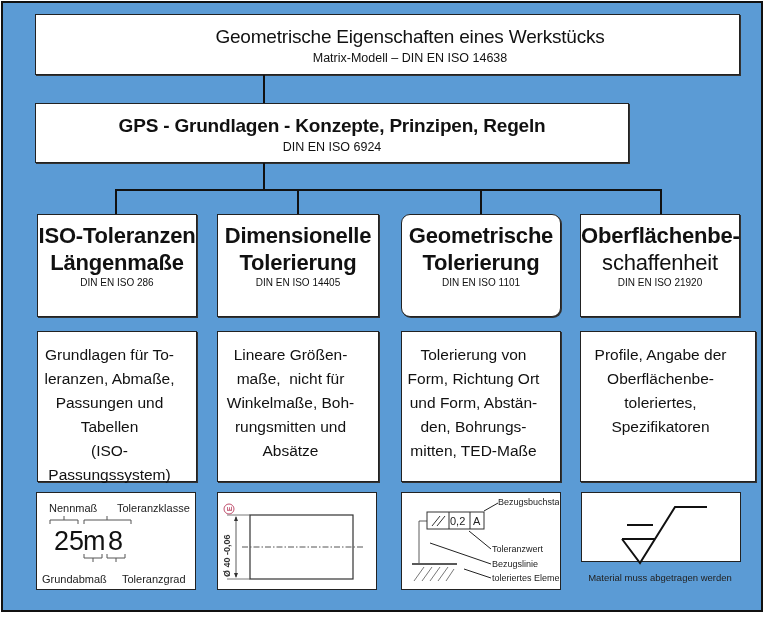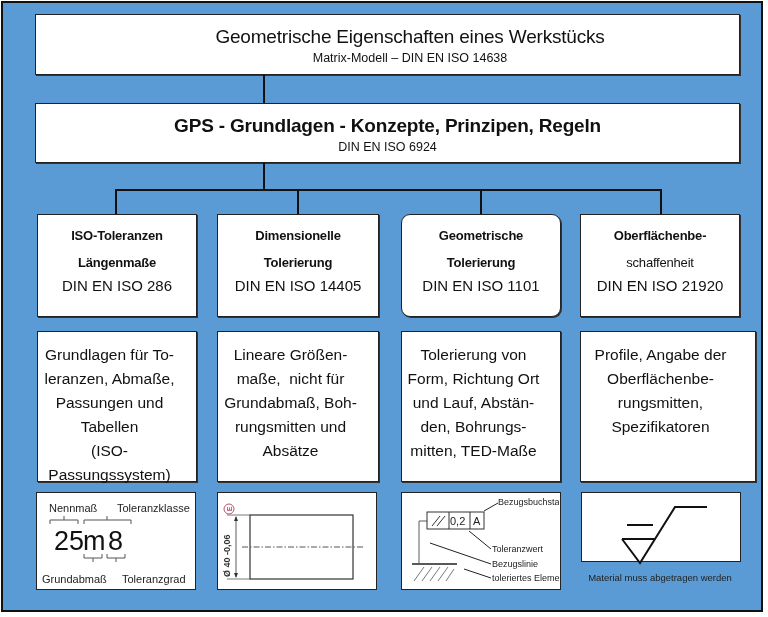--- a/index.html
+++ b/index.html
@@ -14,39 +14,39 @@
     }
     .box {
       position: absolute; background: #fff; border: 1.5px solid #222;
       box-sizing: border-box; text-align: center; color: #111;
       box-shadow: 1px 1px 0 #333;
     }
     .line { position: absolute; background: #111; }
     .t-title { font-size: 19px; margin-top: 11px; letter-spacing: -0.2px; }
     .t-sub { font-size: 12.5px; margin-top: 3px; }
     .t-gps { font-size: 19px; font-weight: bold; margin-top: 11px; letter-spacing: -0.2px; }
-    .col-title { font-size: 13px; font-weight: bold; line-height: 27px; margin-top: 7px; letter-spacing: -0.2px; }
-    .col-sub { font-size: 15px; margin-top: 1px; }
+    .col-title { font-size: 22px; font-weight: bold; line-height: 27px; margin-top: 7px; letter-spacing: -0.2px; }
+    .col-sub { font-size: 10px; margin-top: 1px; }
     .desc { font-size: 15.5px; line-height: 24px; padding: 11px 19px 0 4px; }
     .desc span { display: block; }
     svg { display: block; }
   </style>
 </head>
 <body>
 
 <div class="frame"></div>
 
 <div class="box" style="left:35px; top:14px; width:705px; height:61px;padding-left:45px;">
   <div class="t-title">Geometrische Eigenschaften eines Werkstücks</div>
   <div class="t-sub">Matrix-Modell – DIN EN ISO 14638</div>
 </div>
 
 <div class="line" style="left:263px; top:75px; width:2px; height:28px;"></div>
 
-<div class="box" style="left:35px; top:103px; width:705px; height:60px;">
+<div class="box" style="left:35px; top:103px; width:594px; height:60px;">
   <div class="t-gps">GPS - Grundlagen - Konzepte, Prinzipen, Regeln</div>
   <div class="t-sub">DIN EN ISO 6924</div>
 </div>
 
 <div class="line" style="left:263px; top:163px; width:2px; height:27px;"></div>
 <div class="line" style="left:115px; top:189px; width:167px; height:2px;"></div>
 <div class="line" style="left:282px; top:189px; width:379px; height:2px;"></div>
 <div class="line" style="left:115px; top:189px; width:2px; height:26px;"></div>
 <div class="line" style="left:297px; top:189px; width:2px; height:26px;"></div>
 <div class="line" style="left:480px; top:189px; width:2px; height:26px;"></div>
@@ -85,35 +85,35 @@
   <span>Grundlagen für To-</span>
   <span>leranzen, Abmaße,</span>
   <span>Passungen und</span>
   <span>Tabellen</span>
   <span>(ISO-</span>
   <span>Passungssystem)</span>
 </div>
 <div class="box desc" style="left:217px; top:331px; width:162px; height:151px;">
   <span>Lineare Größen-</span>
   <span style="white-space:pre;">maße,  nicht für</span>
-  <span>Grundabmaß, Boh-</span>
+  <span>Winkelmaße, Boh-</span>
   <span>rungsmitten und</span>
   <span>Absätze</span>
 </div>
 <div class="box desc" style="left:401px; top:331px; width:160px; height:151px;">
   <span>Tolerierung von</span>
   <span>Form, Richtung Ort</span>
-  <span>und Lauf, Abstän-</span>
+  <span>und Form, Abstän-</span>
   <span>den, Bohrungs-</span>
   <span>mitten, TED-Maße</span>
 </div>
 <div class="box desc" style="left:580px; top:331px; width:176px; height:151px;">
   <span>Profile, Angabe der</span>
   <span>Oberflächenbe-</span>
-  <span>rungsmitten,</span>
+  <span>toleriertes,</span>
   <span>Spezifikatoren</span>
 </div>
 
 <div class="box" style="left:36px; top:492px; width:160px; height:98px; box-shadow:none;">
   <svg width="157" height="95" viewBox="0 0 157 95">
     <g fill="none" stroke="#555" stroke-width="1">
       <path d="M13 31 v-4 h28 v4 M27 27 v-4"></path>
       <path d="M47 31 v-4 h47 v4 M70 27 v-4"></path>
       <path d="M47 61 v4 h18 v-4 M56 65 v4"></path>
       <path d="M70 61 v4 h18 v-4 M79 65 v4"></path>

